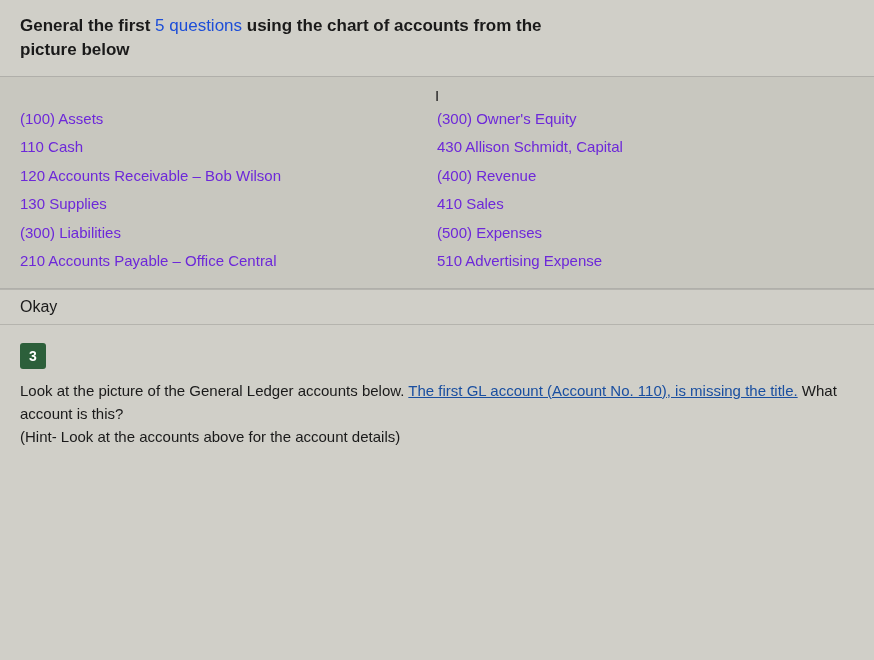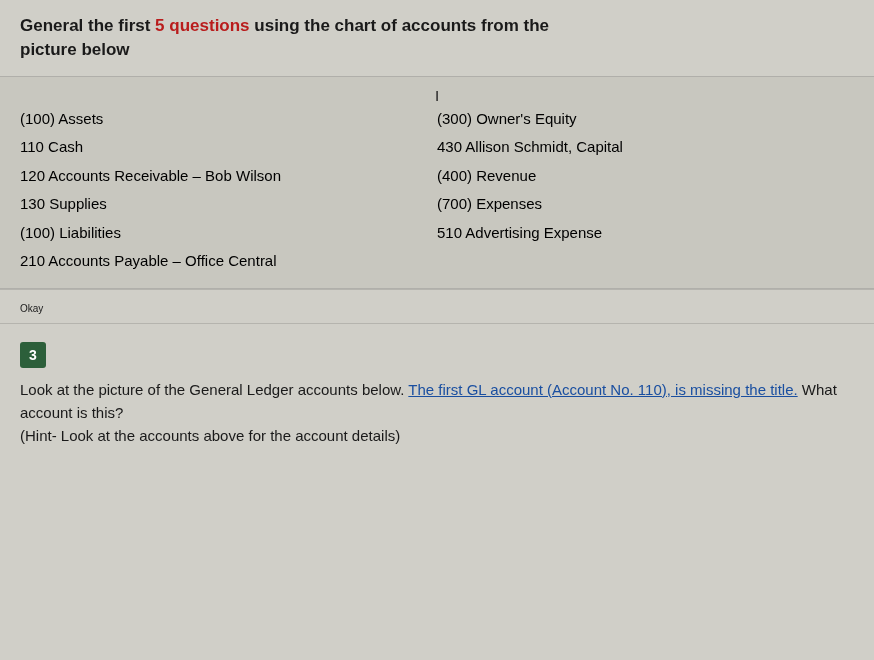--- a/index.html
+++ b/index.html
@@ -31,22 +31,22 @@
     }
 
     .instruction-header h2 {
       font-size: 17px;
       font-weight: bold;
       color: #1a1a1a;
       line-height: 1.4;
     }
 
     .instruction-header h2 span.highlight {
-      color: #b91c1c;
-      font-weight: bold;
+      color: #1d4ed8;
+      font-weight: normal;
     }
 
     
     .chart-container {
       background-color: #c8c7bf;
       margin: 4px 0 0 0;
       padding: 10px 20px 14px 20px;
       border-top: 1px solid #b0afaa;
       border-bottom: 1px solid #b0afaa;
     }
@@ -58,21 +58,21 @@
 
     .chart-col {
       flex: 1;
       display: flex;
       flex-direction: column;
       gap: 4px;
     }
 
     .chart-col .account-line {
       font-size: 15px;
-      color: #000000;
+      color: #6d28d9;
       line-height: 1.5;
       padding: 1px 0;
     }
 
     .account-line.category {
       font-weight: normal;
     }
 
     
     .cursor-area {
@@ -84,21 +84,21 @@
     }
 
     
     .okay-row {
       background-color: #d0cfc8;
       padding: 8px 20px;
       border-bottom: 1px solid #b5b4ae;
     }
 
     .okay-btn {
-      font-size: 10px;
+      font-size: 16px;
       color: #1a1a1a;
       background: none;
       border: none;
       cursor: pointer;
       padding: 0;
     }
 
     
     .question-section {
       background-color: #d0cfc8;
@@ -153,29 +153,30 @@
     <div class="cursor-area">
       <span>I</span>
     </div>
     <div class="chart-columns">
 
       <div class="chart-col">
         <div class="account-line category">(100) Assets</div>
         <div class="account-line">110 Cash</div>
         <div class="account-line">120 Accounts Receivable – Bob Wilson</div>
         <div class="account-line">130 Supplies</div>
-        <div class="account-line category">(100) Liabilities</div>
+        <div class="account-line category">(300) Liabilities</div>
         <div class="account-line">210 Accounts Payable – Office Central</div>
       </div>
 
       <div class="chart-col">
         <div class="account-line category">(300) Owner's Equity</div>
         <div class="account-line">430 Allison Schmidt, Capital</div>
         <div class="account-line category">(400) Revenue</div>
-        <div class="account-line category">(700) Expenses</div>
+        <div class="account-line">410 Sales</div>
+        <div class="account-line category">(500) Expenses</div>
         <div class="account-line">510 Advertising Expense</div>
       </div>
     </div>
   </div>
 
   <hr class="divider-line">
 
   <div class="okay-row">
     <button class="okay-btn">Okay</button>
   </div>

